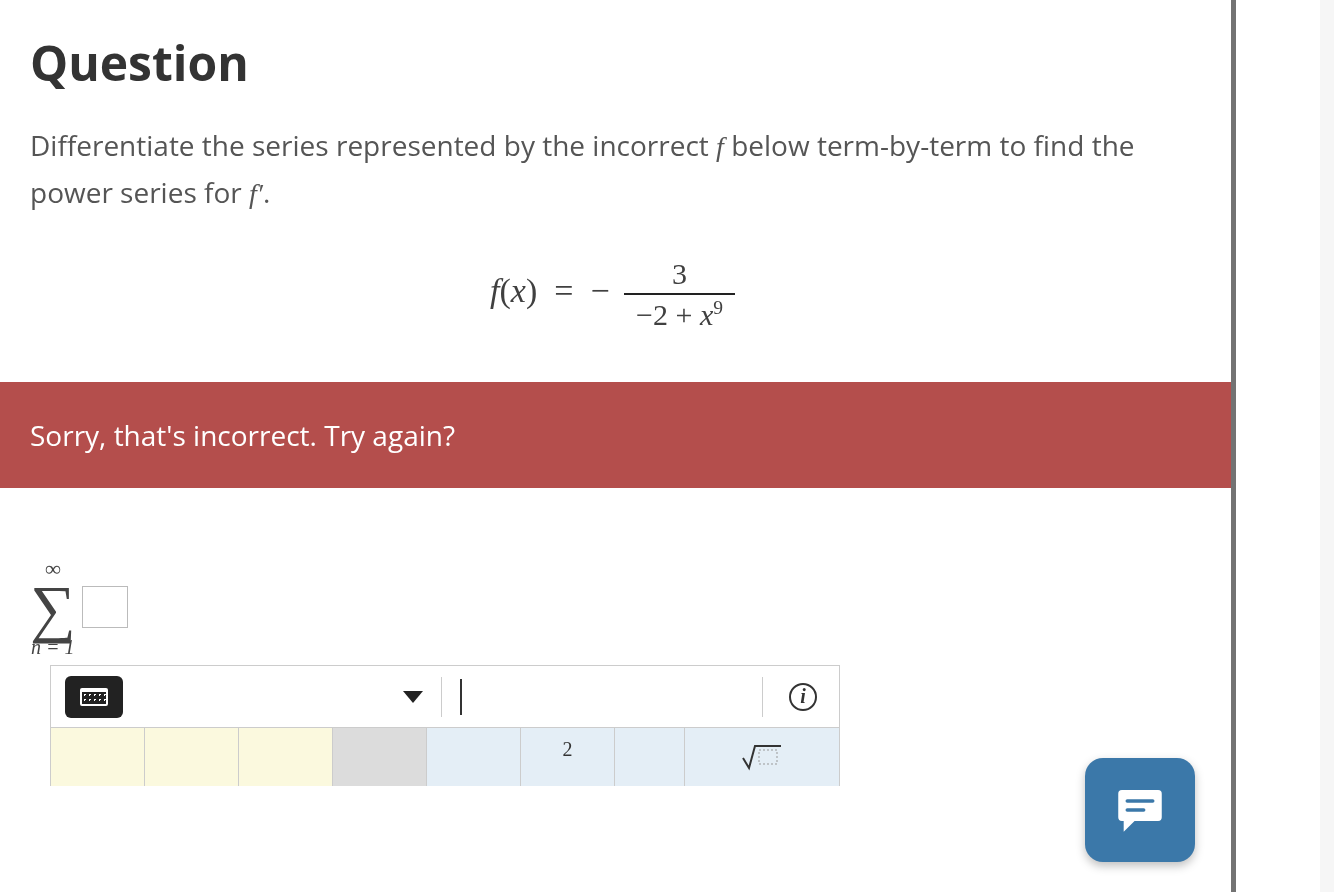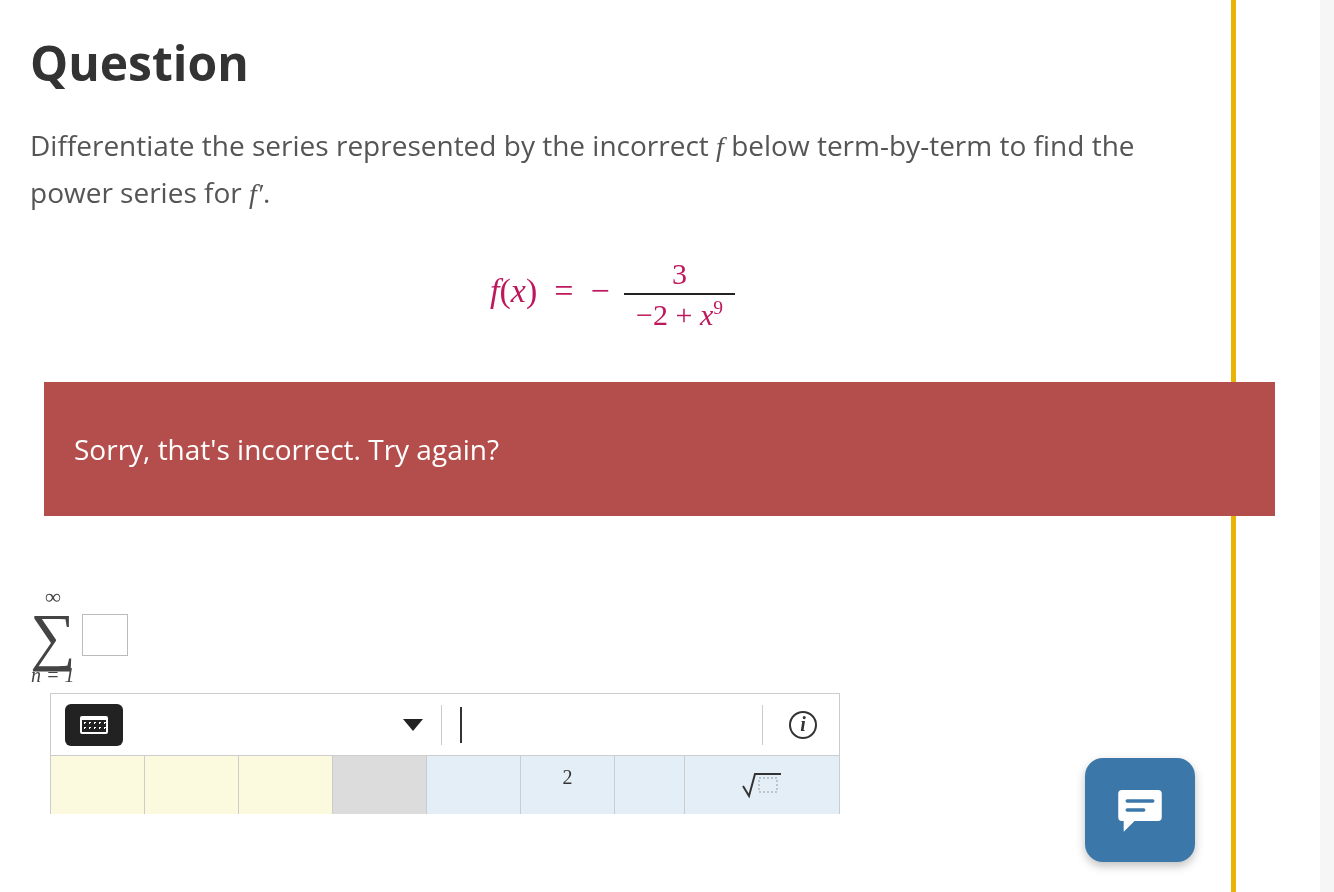--- a/index.html
+++ b/index.html
@@ -9,21 +9,21 @@
     color: #555;
     width: 1334px;
     height: 892px;
     overflow: hidden;
     position: relative;
   }
   .page {
     width: 1236px;
     height: 892px;
     position: relative;
-    border-right: 5px solid #eab308;
+    border-right: 5px solid #737373;
   }
   .content-pad {
     padding: 30px 30px 0 30px;
   }
   h1.question-title {
     font-size: 48px;
     font-weight: 700;
     color: #333;
     margin-bottom: 28px;
   }
@@ -31,43 +31,42 @@
     font-size: 28px;
     line-height: 1.6;
     color: #555;
     margin-bottom: 40px;
   }
   .math-f { font-family: "Times New Roman", serif; font-style: italic; }
   .math-block {
     text-align: center;
     font-family: "Times New Roman", serif;
     font-size: 34px;
-    color: #be185d;
+    color: #404040;
     margin: 20px 0 50px 0;
   }
   .frac {
     display: inline-block;
     vertical-align: middle;
     text-align: center;
     margin: 0 6px;
   }
   .frac .num { display:block; padding: 0 12px 2px 12px; border-bottom: 2px solid #222; font-size:30px;}
   .frac .den { display:block; padding: 2px 12px 0 12px; font-size:30px;}
   sup.exp { font-size: 0.65em; vertical-align: super; }
   .feedback-bar {
     background: #b94a48;
     background: #b05251;
     background: #b04a4a;
     background: #b04c4b;
     background: #b04b4b;
     color: #fff;
     font-size: 28px;
-    padding: 48px 30px;
+    padding: 34px 30px;
     width: 100%;
-    margin-left: 44px;
   }
   .feedback-bar { background:#b94a48; }
   .feedback-bar { background:#b04c4c; }
   .feedback-bar { background:#b04b4a; }
   .feedback-bar { background:#b24b4a; }
   .feedback-bar { background:#b14b4a; }
   .feedback-bar { background:#b34e4d; }
   .feedback-bar { background:#b34f4e; }
   .feedback-bar { background:#b44f4e; }
   

